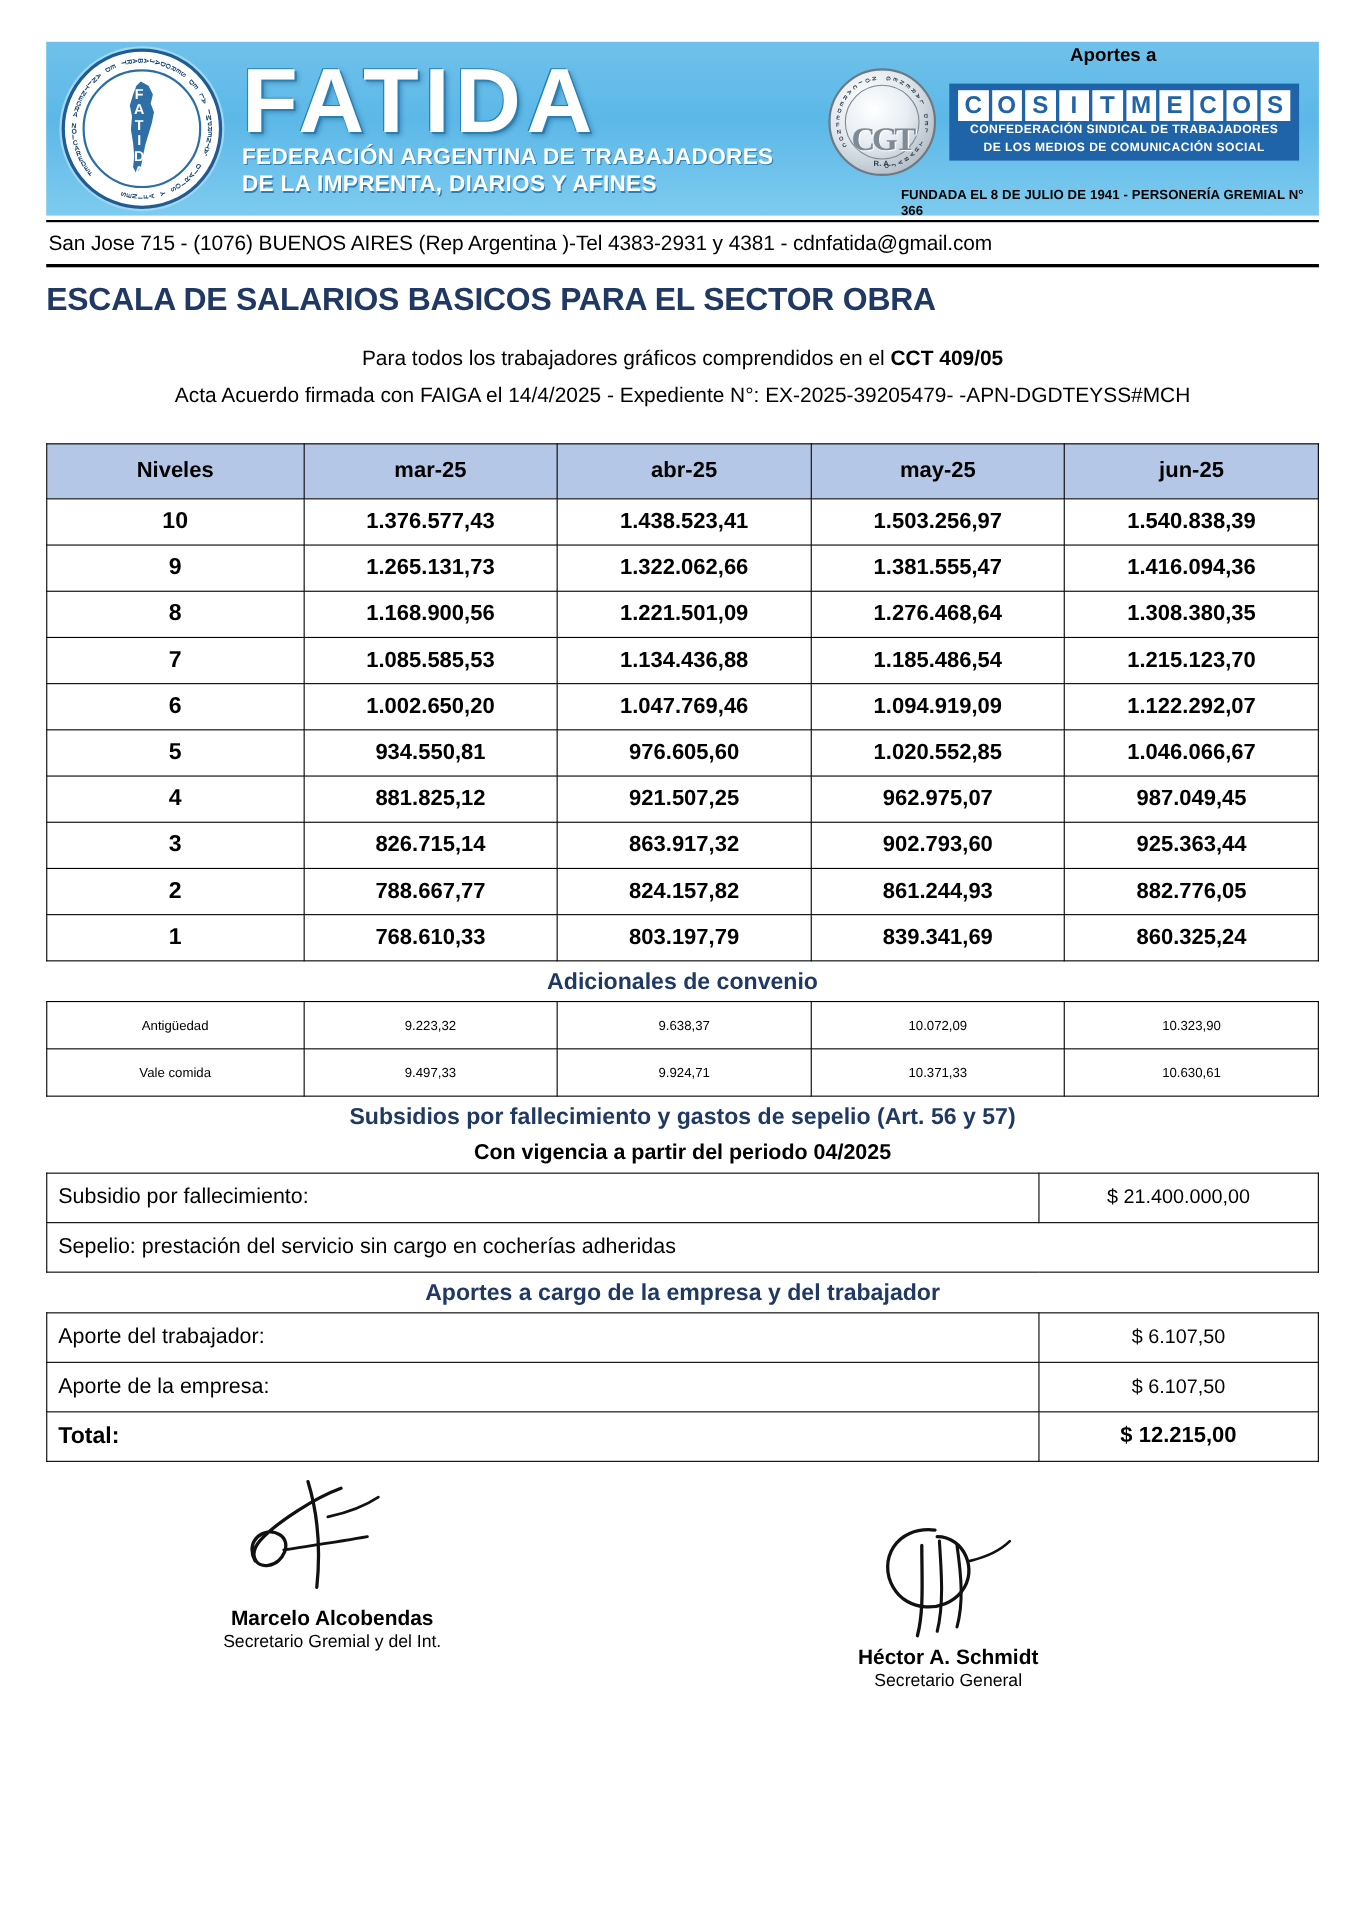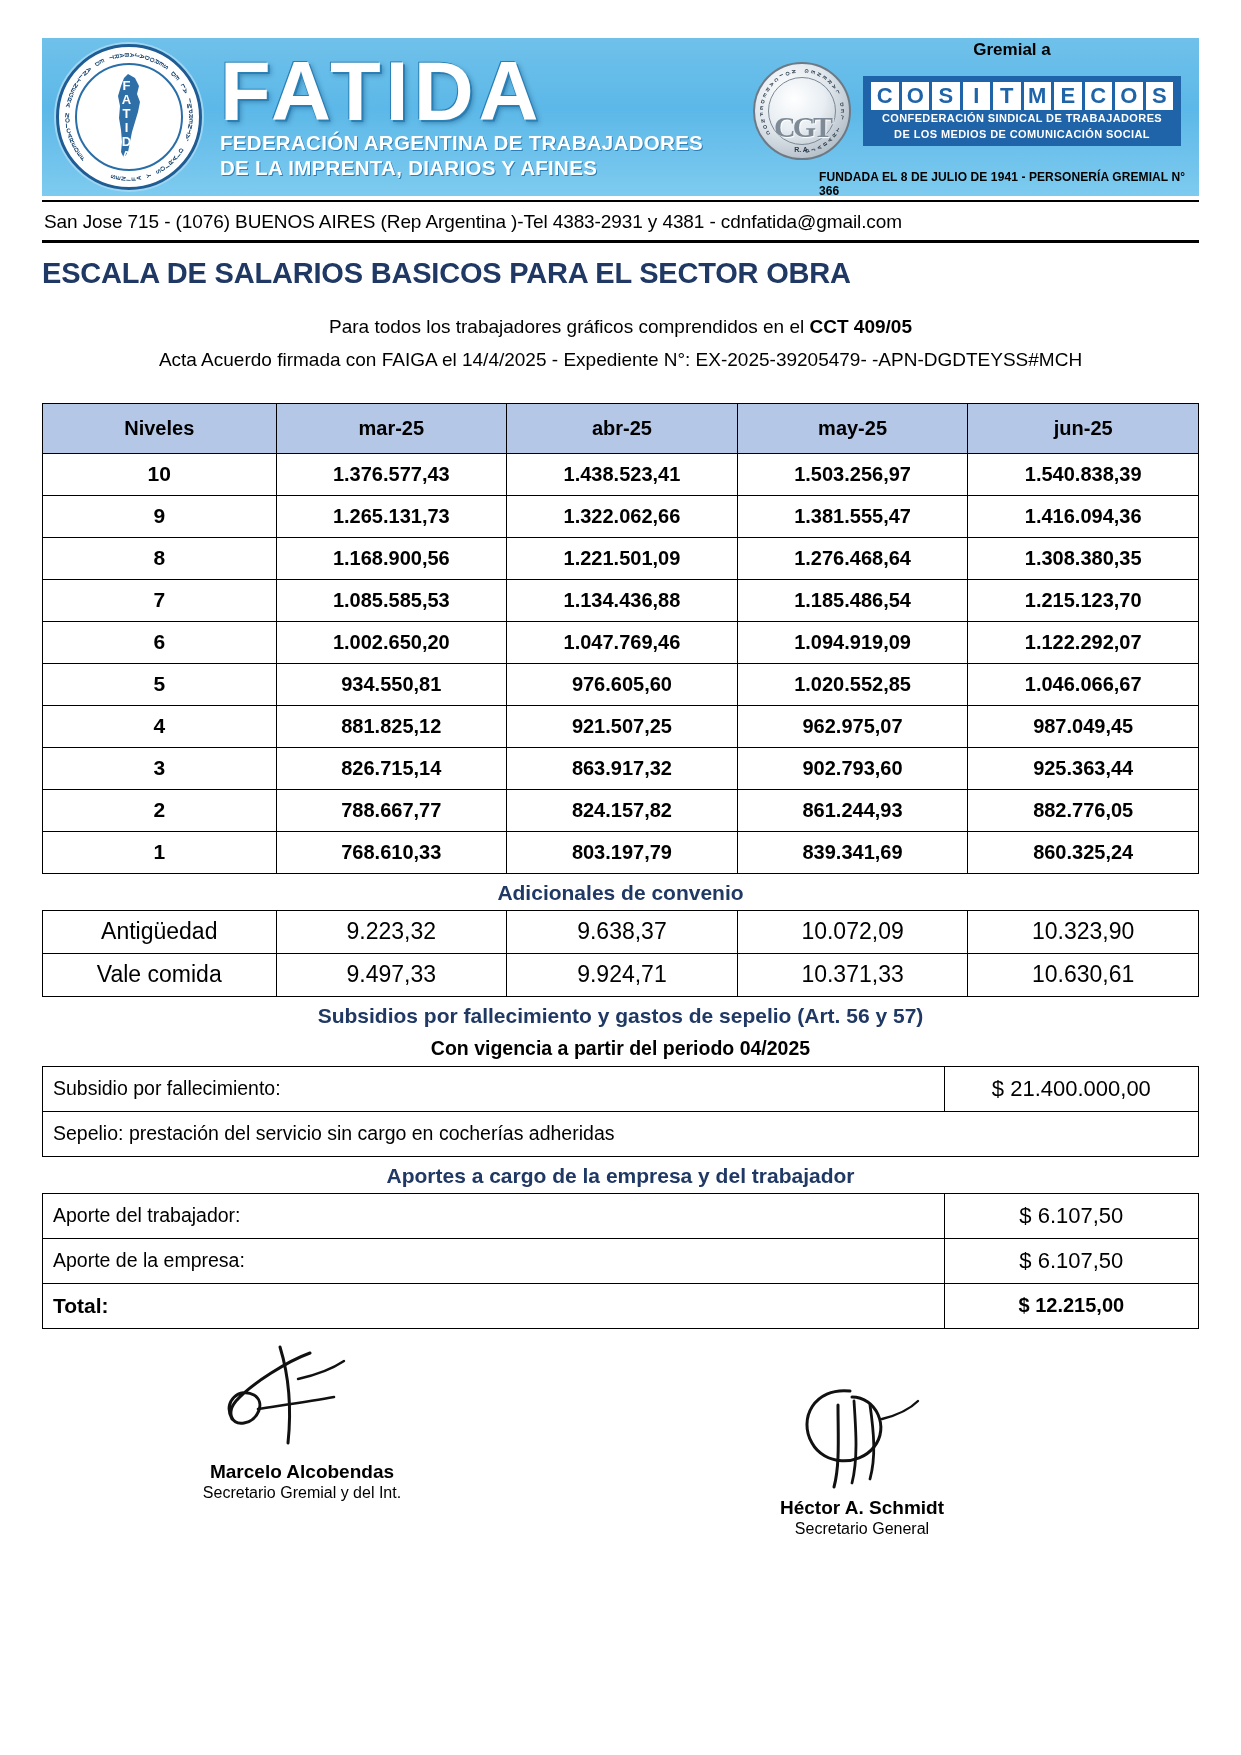--- a/index.html
+++ b/index.html
@@ -278,35 +278,35 @@
   }
   .section-band.small {
     color: #000000;
     font-size: 19.5px;
     padding: 4px 0 6px 0;
   }
 
   .adic th, .adic td {
     border: 1.3px solid #000000;
     text-align: center;
-    font-size: 23px;
+    font-size: 12px;
     font-weight: normal;
     height: 42px;
     padding: 0;
   }
   .adic col.c1 { width: 20.2%; }
 
   .kv td {
     border: 1.3px solid #000000;
     font-size: 19.5px;
     height: 44px;
     padding: 0 10px;
   }
   .kv td.label { text-align: left; }
-  .kv td.val { text-align: center; font-size: 22px; }
+  .kv td.val { text-align: center; font-size: 18px; }
   .kv col.cl { width: 78%; }
   .kv tr.total td { font-weight: bold; font-size: 21px; }
   .kv tr.total td.val { font-size: 20px; }
 
   
   .signatures {
     position: relative;
     margin-top: 10px;
     height: 210px;
   }
@@ -421,21 +421,21 @@
       </div>
     </div>
 
     <div class="brand">
       <div class="fatida">FATIDA</div>
       <div class="sub1">FEDERACIÓN ARGENTINA DE TRABAJADORES</div>
       <div class="sub2">DE LA IMPRENTA, DIARIOS Y AFINES</div>
     </div>
 
     <div class="adh">
-      <div class="adh-title">Gremial a</div>
+      <div class="adh-title">Aportes a</div>
       <div class="logos">
         <div class="cgt">
           <div class="arc" id="cgt-ring">
               <span style="transform: rotate(-118deg) translate(0px, -42px) rotate(90deg); font-size: 5.2px;">C</span>
               <span style="transform: rotate(-108.769deg) translate(0px, -42px) rotate(90deg); font-size: 5.2px;">O</span>
               <span style="transform: rotate(-99.5385deg) translate(0px, -42px) rotate(90deg); font-size: 5.2px;">N</span>
               <span style="transform: rotate(-90.3077deg) translate(0px, -42px) rotate(90deg); font-size: 5.2px;">F</span>
               <span style="transform: rotate(-81.0769deg) translate(0px, -42px) rotate(90deg); font-size: 5.2px;">E</span>
               <span style="transform: rotate(-71.8462deg) translate(0px, -42px) rotate(90deg); font-size: 5.2px;">D</span>
               <span style="transform: rotate(-62.6154deg) translate(0px, -42px) rotate(90deg); font-size: 5.2px;">E</span>

